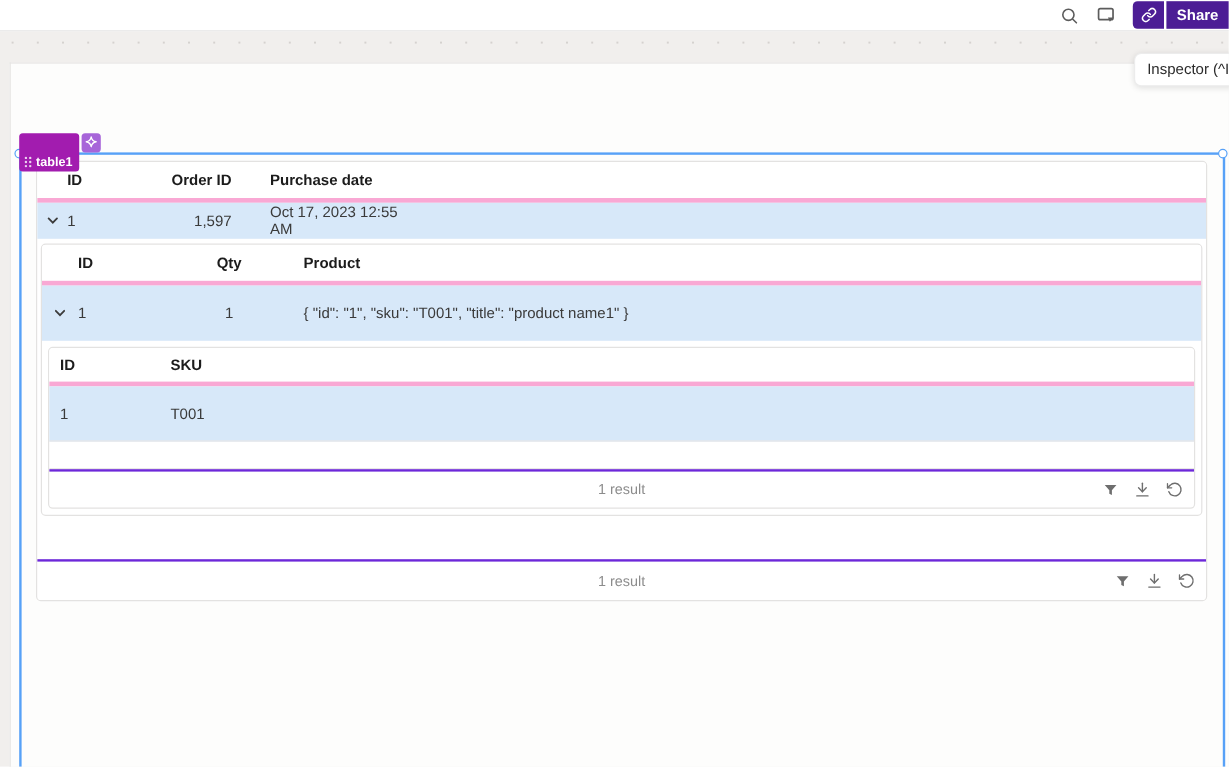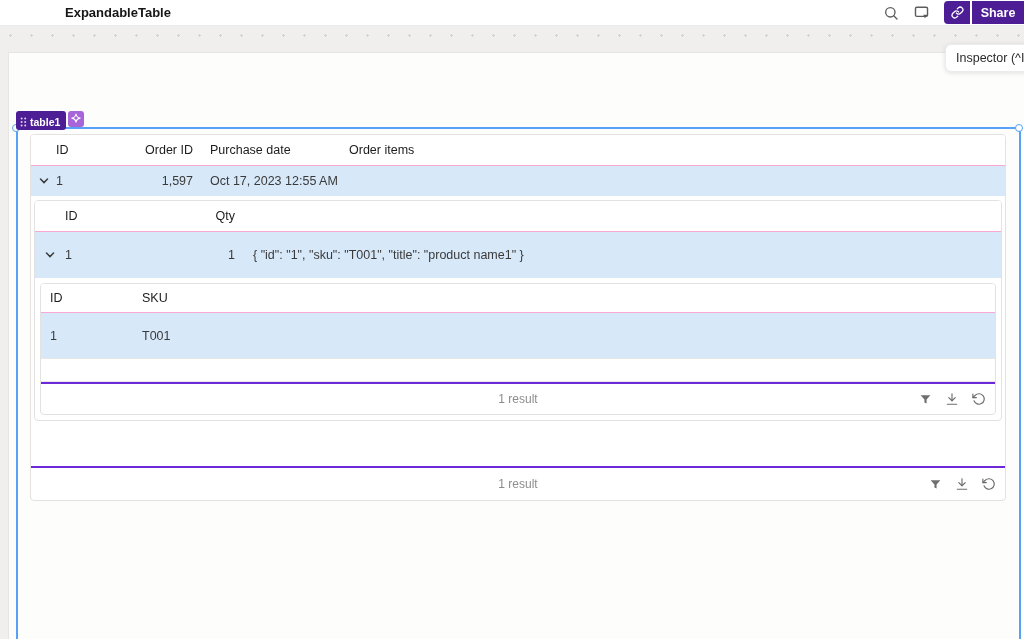--- a/index.html
+++ b/index.html
@@ -33,42 +33,42 @@
   
   .sel-line{position:absolute;background:#57a1f7;z-index:10;}
   .sel-top{left:16px;top:127px;width:1005px;height:2px;}
   .sel-left{left:16px;top:127px;width:2px;height:512px;}
   .sel-right{left:1019px;top:127px;width:2px;height:512px;}
   .sel-handle{position:absolute;width:8px;height:8px;border-radius:50%;background:#fff;
     border:1.6px solid #57a1f7;z-index:12;box-sizing:border-box;}
   .h-tl{left:12px;top:124px;} .h-tr{left:1015px;top:124px;}
   
   .badge-wrap{position:absolute;left:16px;top:111px;display:flex;gap:2px;z-index:15;}
-  .badge{height:16px;display:flex;align-items:center;gap:3px;background:#4c1d95;border-radius:3px;
-    padding:3px 6px 0 4px;color:#fff;font-size:10.5px;font-weight:700;cursor:pointer;}
+  .badge{height:16px;display:flex;align-items:center;gap:3px;background:#a21caf;border-radius:3px;
+    padding:16px 6px 0 4px;color:#fff;font-size:10.5px;font-weight:700;cursor:pointer;}
   .ai-badge{width:16px;height:16px;border-radius:3px;background:#a765d9;display:flex;
     align-items:center;justify-content:center;cursor:pointer;}
   
   .card{background:#fff;border:1px solid #e3e2e1;border-radius:4px;box-sizing:border-box;
     display:flex;flex-direction:column;overflow:hidden;}
   .outer-card{position:absolute;left:30px;top:134px;width:976px;height:367px;z-index:5;}
   .trow{display:flex;align-items:center;font-size:12.5px;color:#3a3a3a;flex-shrink:0;}
-  .thead{font-weight:400;color:#1c1c1c;border-bottom:1px solid #f9a8d4;background:#fff;}
+  .thead{font-weight:700;color:#1c1c1c;border-bottom:4px solid #f9a8d4;background:#fff;}
   .rsel{background:#d7e8f9;}
   .h30{height:30px;} .h28{height:28px;} .h46{height:46px;} .h45{height:45px;} .h32{height:32px;}
   
   .oc-exp{width:25px;display:flex;justify-content:center;flex-shrink:0;}
   .oc-id{width:82px;flex-shrink:0;}
   .oc-oid{width:55px;text-align:right;flex-shrink:0;}
-  .oc-pd{width:139px;margin-left:17px;flex-shrink:0;}
+  .oc-pd{width:120px;margin-left:32px;flex-shrink:0;}
   .oc-oi{flex:1;}
   
   .l2-exp{width:30px;display:flex;justify-content:center;flex-shrink:0;}
   .l2-id{width:82px;flex-shrink:0;}
-  .l2-qty{width:88px;text-align:right;flex-shrink:0;}
+  .l2-qty{width:88px;text-align:center;flex-shrink:0;}
   .l2-prod{flex:1;margin-left:18px;}
   
   .l3-pad{padding-left:9px;}
   .l3-id{width:92px;flex-shrink:0;}
   .l3-sku{width:98px;flex-shrink:0;}
   .l3-title{flex:1;}
   .expansion-o{padding:4px 3px;flex-shrink:0;}
   .expansion-i{padding:5px;flex-shrink:0;}
   .empty-row{height:22px;border-bottom:1px solid #e8e7e6;flex-shrink:0;}
   .bb{border-bottom:1px solid #e8e7e6;}
@@ -76,21 +76,20 @@
   .tfooter{border-top:2px solid #6d28d9;position:relative;display:flex;align-items:center;flex-shrink:0;}
   .results{position:absolute;left:0;right:0;text-align:center;font-size:12px;color:#8c8c8c;}
   .footer-icons{position:absolute;right:9px;display:flex;gap:13px;align-items:center;}
   .ficon{background:none;border:none;padding:0;cursor:pointer;color:#6e6e6e;display:flex;align-items:center;}
   .chev{display:flex;align-items:center;cursor:pointer;}
 </style>
 </head>
 <body>
 
 <div class="topbar">
-  <div class="topbar-title">ExpandableTable</div>
   <div class="topbar-right">
     <button class="tb-iconbtn">
       <span style="display:flex;">
         <svg width="16" height="16" viewBox="0 0 24 24" fill="none" stroke="currentColor" stroke-width="2" stroke-linecap="round">
             <circle cx="11" cy="11" r="7"></circle>
             <line x1="16.5" y1="16.5" x2="21" y2="21"></line>
           </svg>
       </span>
     </button>
     <button class="tb-iconbtn">
@@ -147,21 +146,20 @@
   </div>
 </div>
 
 <div class="card outer-card">
 
   <div class="trow thead h30">
     <div class="oc-exp"></div>
     <div class="oc-id">ID</div>
     <div class="oc-oid">Order ID</div>
     <div class="oc-pd">Purchase date</div>
-    <div class="oc-oi">Order items</div>
   </div>
 
   <div class="trow rsel h30">
     <div class="oc-exp">
       <span class="chev">
         <svg width="10" height="10" viewBox="0 0 10 10" fill="none" stroke="#3c3c3c" stroke-width="1.5" stroke-linecap="round">
             <polyline points="1.5,3 5,6.6 8.5,3"></polyline>
           </svg>
       </span>
     </div>
@@ -171,20 +169,21 @@
     <div class="oc-oi"></div>
   </div>
 
   <div class="expansion-o">
     <div class="card">
 
       <div class="trow thead h30">
         <div class="l2-exp"></div>
         <div class="l2-id">ID</div>
         <div class="l2-qty">Qty</div>
+        <div class="l2-prod">Product</div>
       </div>
 
       <div class="trow rsel h46">
         <div class="l2-exp">
           <span class="chev">
             <svg width="10" height="10" viewBox="0 0 10 10" fill="none" stroke="#3c3c3c" stroke-width="1.5" stroke-linecap="round">
                 <polyline points="1.5,3 5,6.6 8.5,3"></polyline>
               </svg>
           </span>
         </div>

